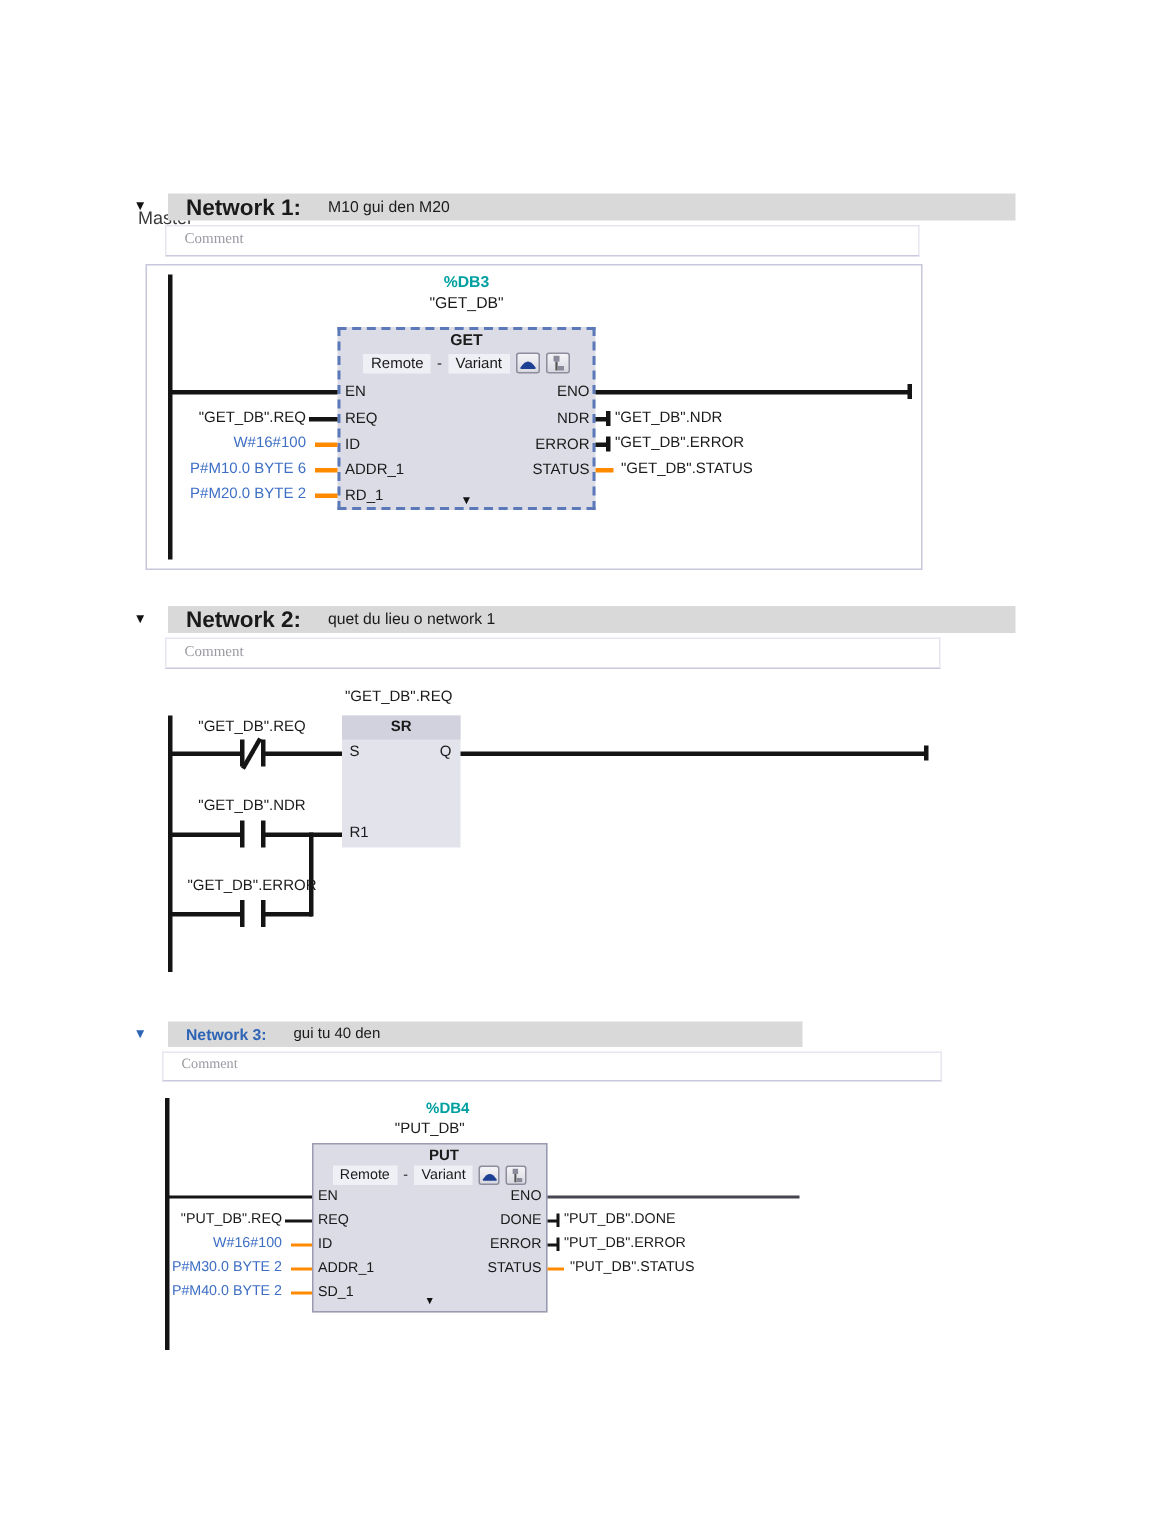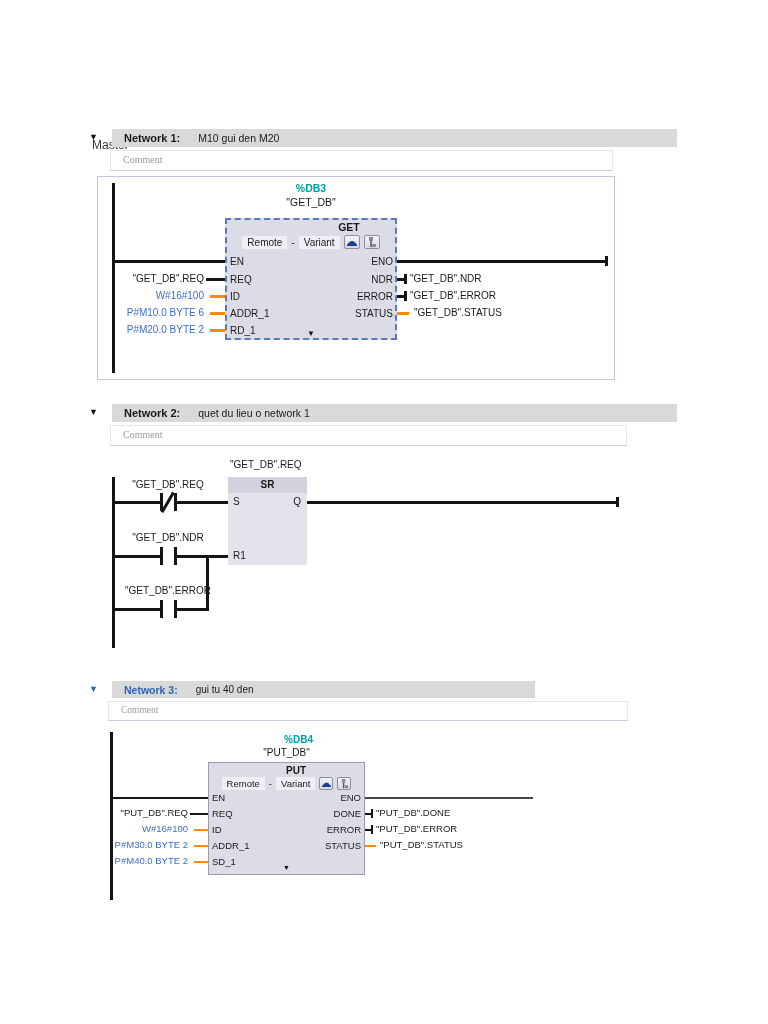--- a/index.html
+++ b/index.html
@@ -4,21 +4,21 @@
 <style>
   html,body { margin:0; padding:0; }
   body {
     width:768px; height:1024px; background:#ffffff; position:relative;
     font-family:"Liberation Sans", sans-serif; color:#1a1a1a; overflow:hidden;
   }
   .abs { position:absolute;margin-top:44px; }
 
   
   .net-bar { position:absolute; background:#d9d9d9; display:flex; align-items:center; padding-left:12px; box-sizing:border-box; }
-  .net-label { font-weight:bold; font-size:11px; }
+  .net-label { font-weight:bold; font-size:15px; }
   .net-title { font-size:10.5px; margin-left:18px; }
   .tri { position:absolute; font-size:9px; color:#111; line-height:9px; }
   .tri.blue, .net-label.blue { color:#2e64b5; }
 
   .comment-box { position:absolute; border:1px solid #e6e6f0; border-bottom:1px solid #c9c9dd; box-sizing:border-box;font-family:Liberation Serif, serif; }
   .comment-text { font-size:10px; color:#9a9aa2; padding:3px 0 0 12px; }
 
   .frame { position:absolute; border:1px solid #c6c6dc; }
 
   
@@ -76,21 +76,21 @@
   <div class="comment-text">Comment</div>
 </div>
 
 <div class="frame" style="left:97px; top:176px; width:516px; height:202px;"></div>
 <div class="rail" style="left:112px; top:183px; width:3px; height:190px;"></div>
 
 <div class="db-label db-num" style="left:225px; top:182px; width:172px;">%DB3</div>
 <div class="db-label" style="left:225px; top:196px; width:172px;">"GET_DB"</div>
 
 <div class="fb selected" style="left:225px; top:218px; width:172px; height:122px;"></div>
-<div class="fb-title" style="left:215px; top:221px; width:172px;padding-left:48px;">GET</div>
+<div class="fb-title" style="left:225px; top:221px; width:172px;">GET</div>
 <div class="variant-row" style="left:225px; top:235px; width:172px;">
   <span class="variant-chip">Remote</span>
   <span class="variant-sep">-</span>
   <span class="variant-chip">Variant</span>
   <span class="icon-btn">
     <svg width="12" height="10" viewBox="0 0 12 10">
       <path d="M1 8 Q6 0 11 8 L11 9 L1 9 Z" fill="#1c3f94"></path>
     </svg>
   </span>
   <span class="icon-btn">

